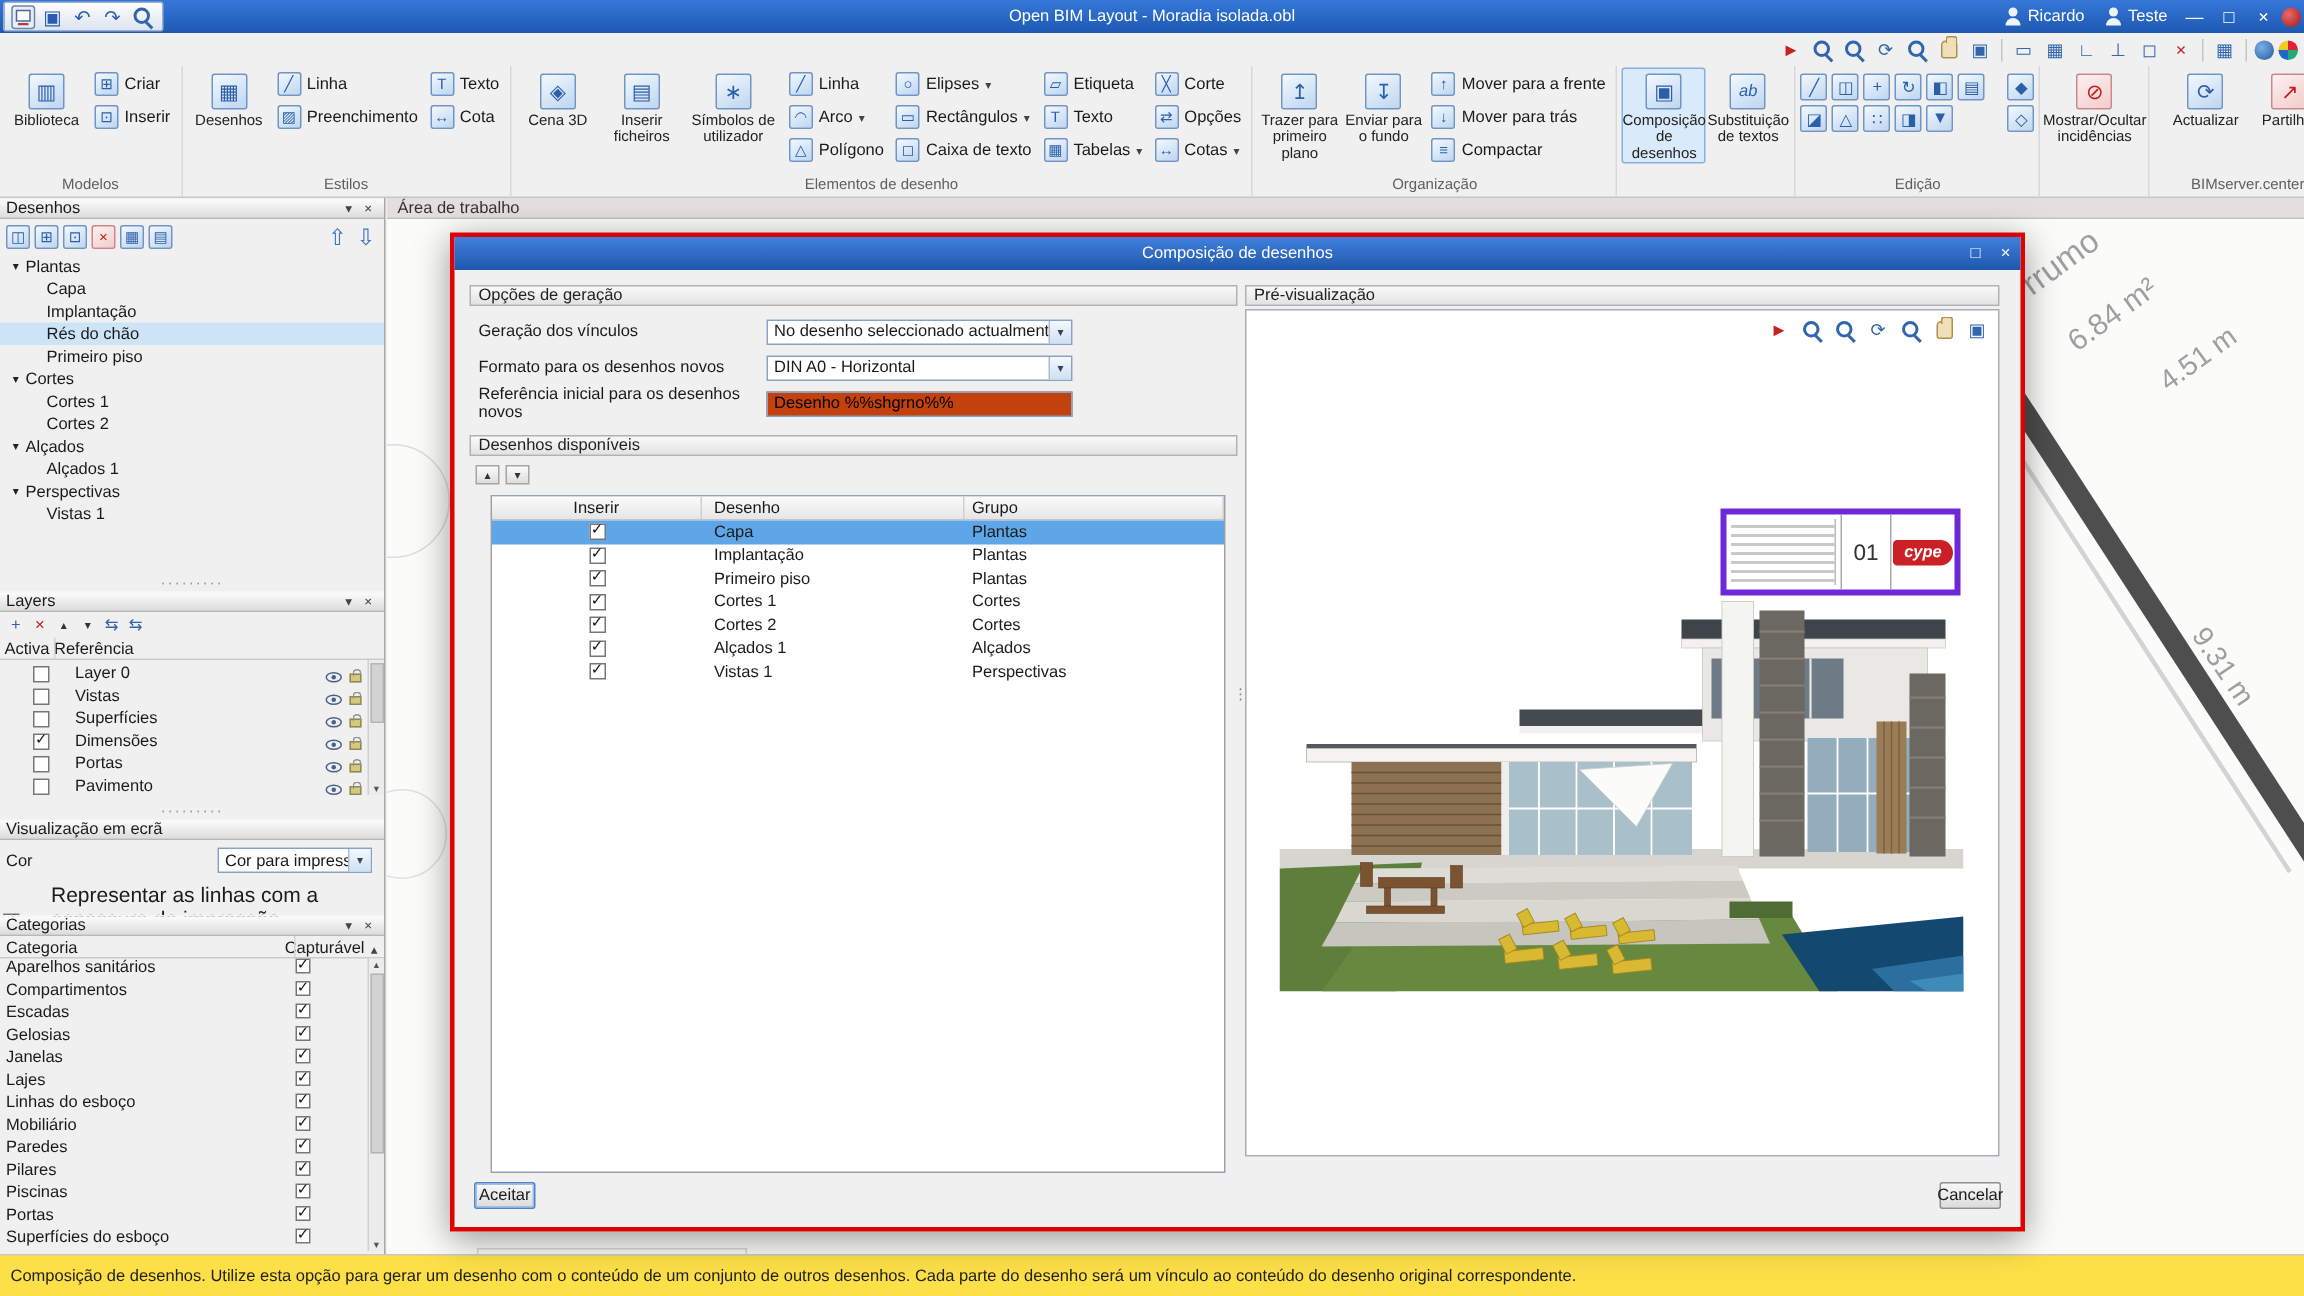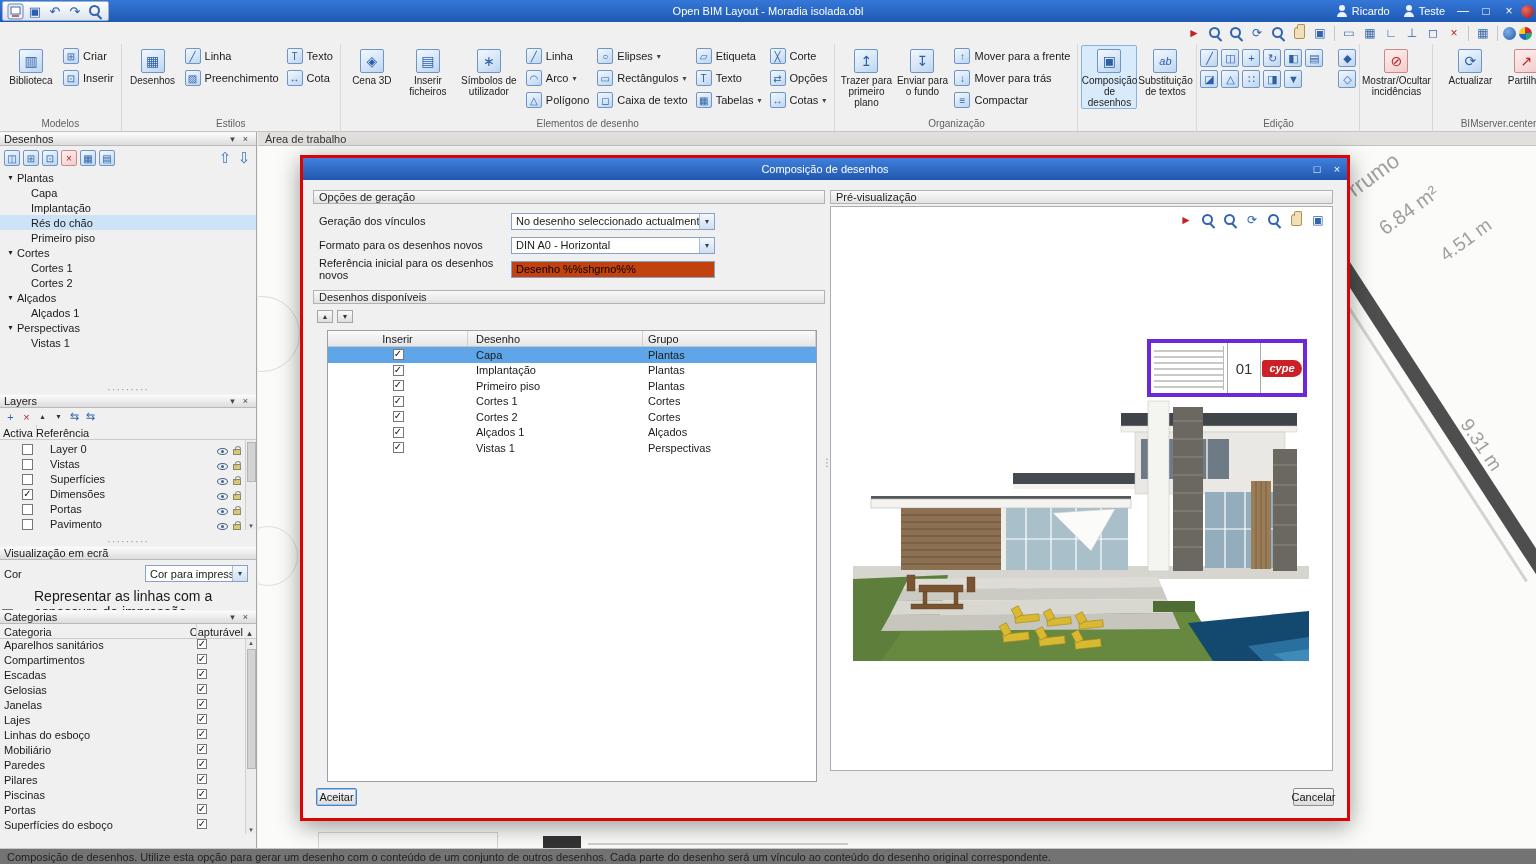--- a/index.html
+++ b/index.html
@@ -137,21 +137,21 @@
 .tblock{position:absolute;right:2px;top:0;width:160px;height:58px;background:#fff;border:4px solid #6d28d9;display:flex}
 .tbbars{flex:1;margin:3px;background:repeating-linear-gradient(#fff 0 4px,#c9c9c9 4px 6px);border-right:1px solid #bbb;padding-right:2px}
 .tbmid{width:34px;border-left:1px solid #aaa;border-right:1px solid #aaa;display:flex;align-items:center;justify-content:center;
  font-size:15px;color:#333}
 .tblogo{width:42px;display:flex;align-items:center;justify-content:center}
 .cypebadge{background:#cc2027;color:#fff;border-radius:4px 12px 12px 4px;padding:2px 7px 3px;font-size:11px;font-style:italic;font-weight:bold}
 .btn{position:absolute;width:41px;height:18px;background:linear-gradient(#f9f9f9,#dcdcdc);border:1px solid #8f8f8f;
  border-radius:2px;display:flex;align-items:center;justify-content:center}
 .btn.primary{border-color:#4d84c8;box-shadow:0 0 0 1px #9cc0e8 inset}
 
-#statusbar{position:absolute;left:0;right:0;bottom:0;height:16px;background:#737373;border-top:1px solid #c8c8c8;
+#statusbar{position:absolute;left:0;right:0;bottom:0;height:28px;background:#fde047;border-top:1px solid #c8c8c8;
  display:flex;align-items:center;padding:0 7px;color:#222}
 </style>
 </head>
 <body>
 
 <div id="titlebar">
   <div class="qa">
     <span class="applogo">
       <svg width="17" height="17">
           <rect x="1" y="1" width="15" height="15" rx="2" fill="#e8eef6" stroke="#6a86ac"></rect>

